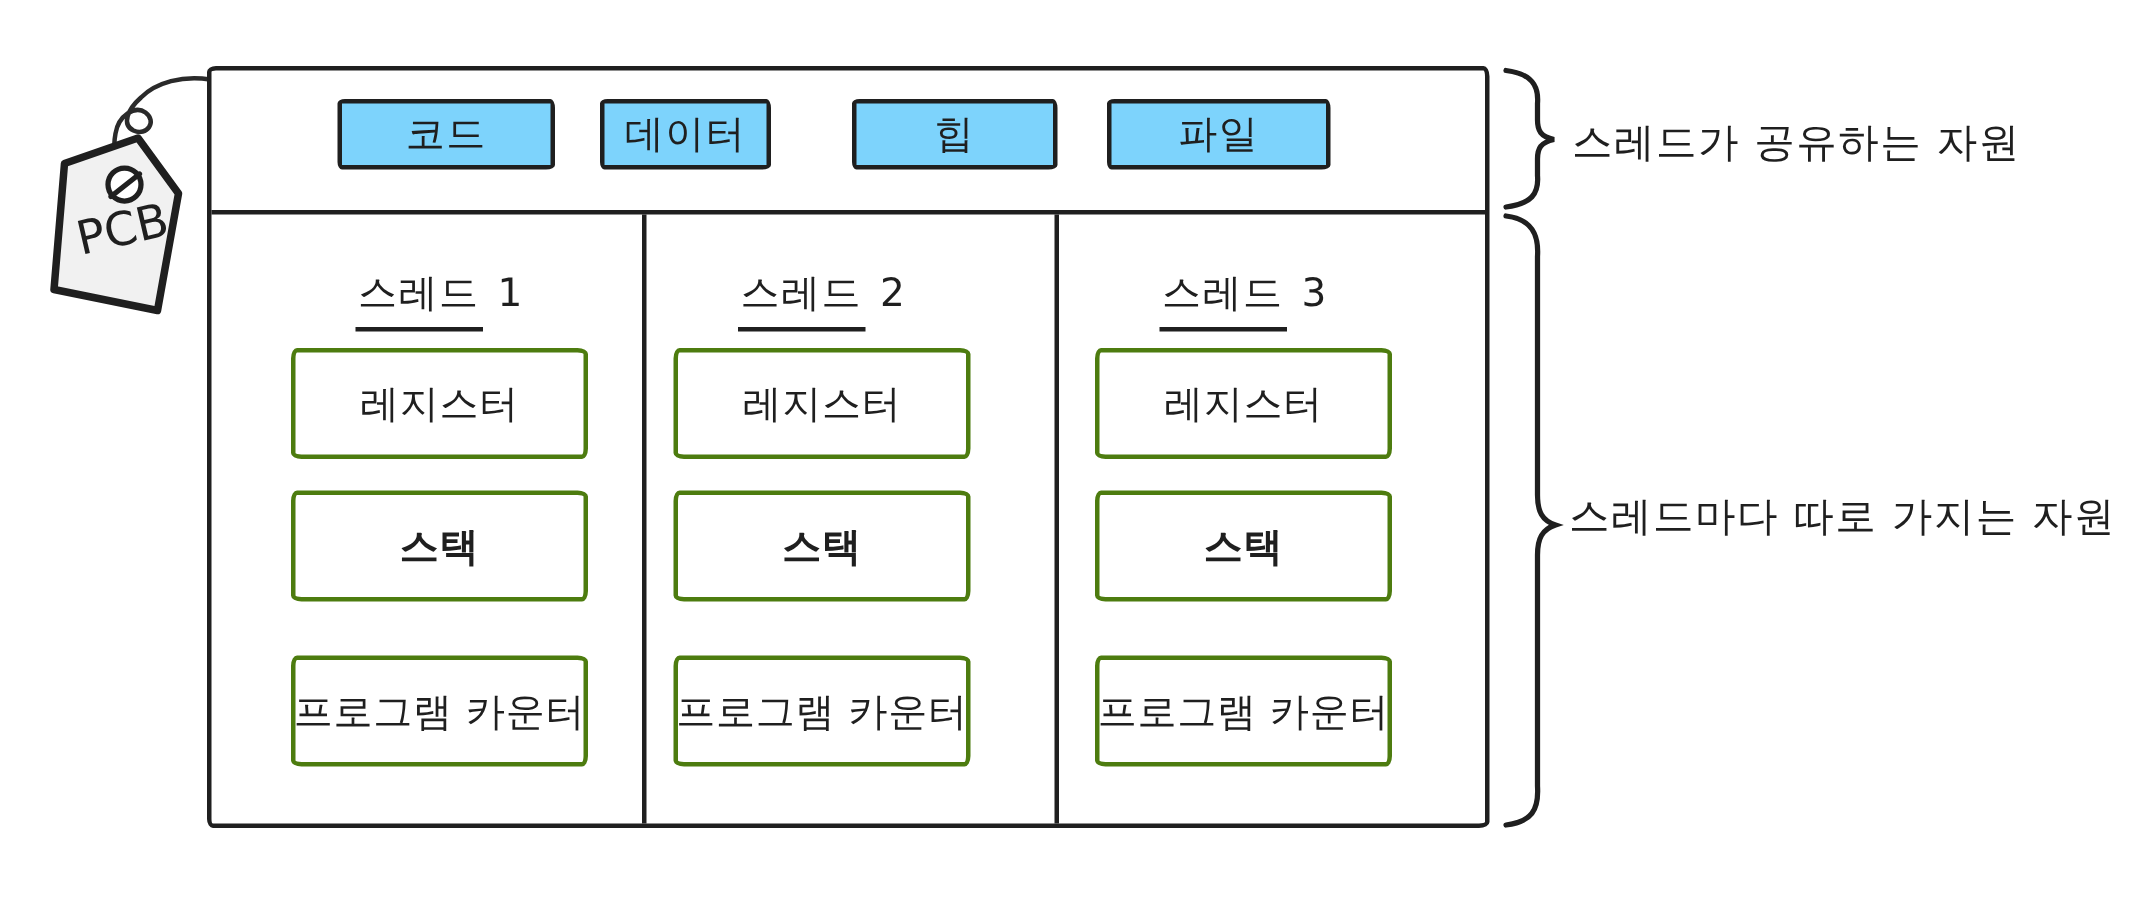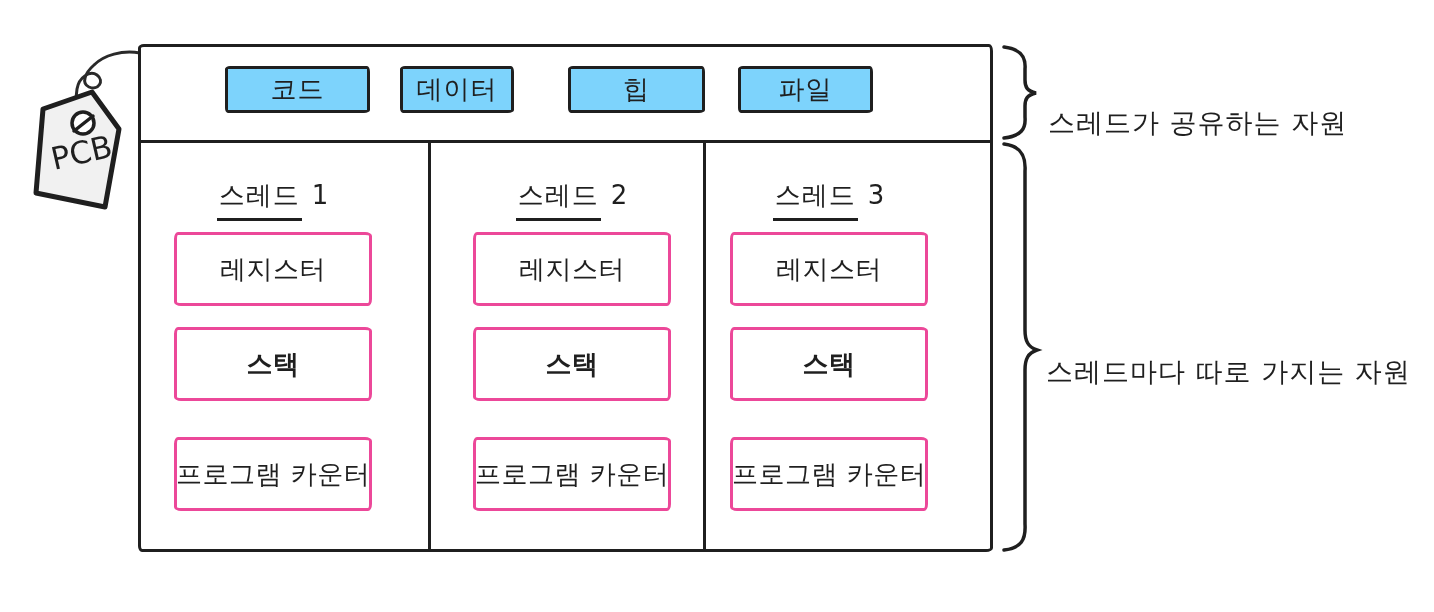--- a/index.html
+++ b/index.html
@@ -47,29 +47,29 @@
     border: 3px solid #1f1f1f;
     border-radius: 5px 3px 6px 3px / 3px 6px 3px 5px;
     display: flex; align-items: center; justify-content: center;
     font-size: 26px;
     letter-spacing: 1px;
     background: #7dd3fc;
   }
   .sbox.s0 { left: 225px; width: 145px; }
   .sbox.s1 { left: 400px; width: 114px; }
   .sbox.s2 { left: 568px; width: 137px; }
-  .sbox.s3 { left: 738px; width: 135px; }
+  .sbox.s3 { left: 738px; width: 149px; }
 
   
   .thread-col {
     position: absolute;
     top: 140px; height: 410px;
   }
-  .thread-col.c0 { left: 131px; width: 284px; }
-  .thread-col.c1 { left: 436px; width: 272px; }
+  .thread-col.c0 { left: 151px; width: 284px; }
+  .thread-col.c1 { left: 412px; width: 272px; }
   .thread-col.c2 { left: 685px; width: 288px; }
   .thread-title {
     position: absolute;
     top: 38px; left: 0;
     width: 100%;
     text-align: center;
     font-size: 26px;
     letter-spacing: 1px;
     white-space: nowrap;
   }
@@ -80,21 +80,21 @@
   }
   .thread-title .t-num {
     display: inline-block;
     margin-left: 10px;
   }
   .tbox {
     position: absolute;
     left: 50%;
     transform: translateX(-50%);
     width: 198px; height: 74px;
-    border: 3px solid #ec4899;
+    border: 3px solid #4d7c0f;
     border-radius: 4px 7px 4px 7px / 7px 4px 7px 4px;
     display: flex; align-items: center; justify-content: center;
     font-size: 26px;
     letter-spacing: 0.5px;
     background: #ffffff;
     white-space: nowrap;
   }
   .tbox.r0 { top: 92px; }
   .tbox.r1 { top: 187px; font-weight: bold; }
   .tbox.r2 { top: 283px; margin-top: 14px; }
@@ -104,21 +104,20 @@
     position: absolute;
     left: 0; top: 0;
     width: 1434px; height: 612px;
     pointer-events: none;
   }
   .annotation {
     position: absolute;
     font-size: 27px;
     letter-spacing: 1px;
     white-space: nowrap;
-    margin-top: 28px;
   }
   .annotation.a1 { left: 1048px; top: 77px; }
   .annotation.a2 { left: 1046px; top: 326px; }
 
   
   .tag-svg {
     position: absolute;
     left: 10px; top: 30px;
     width: 180px; height: 210px;
   }

